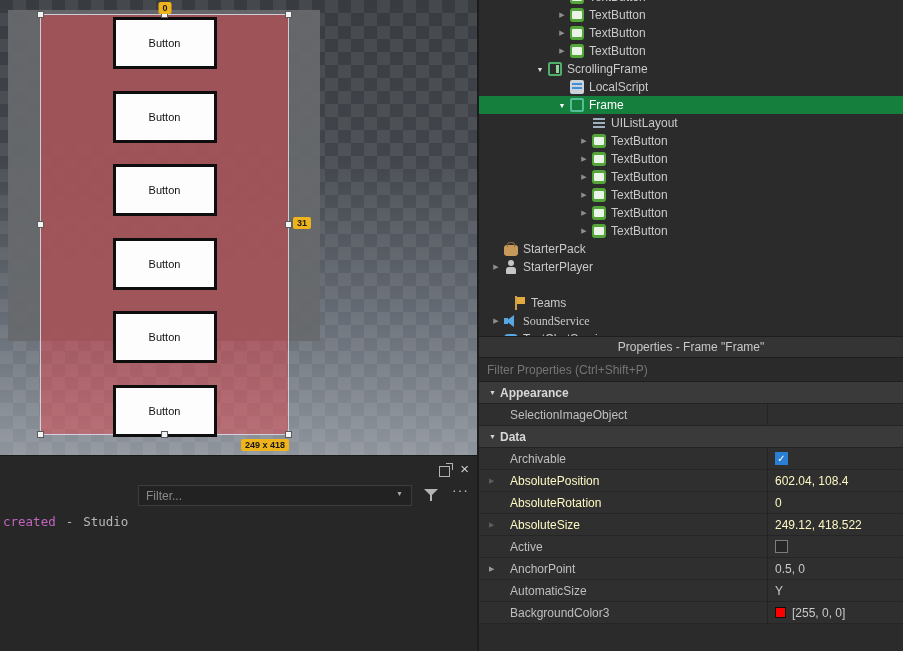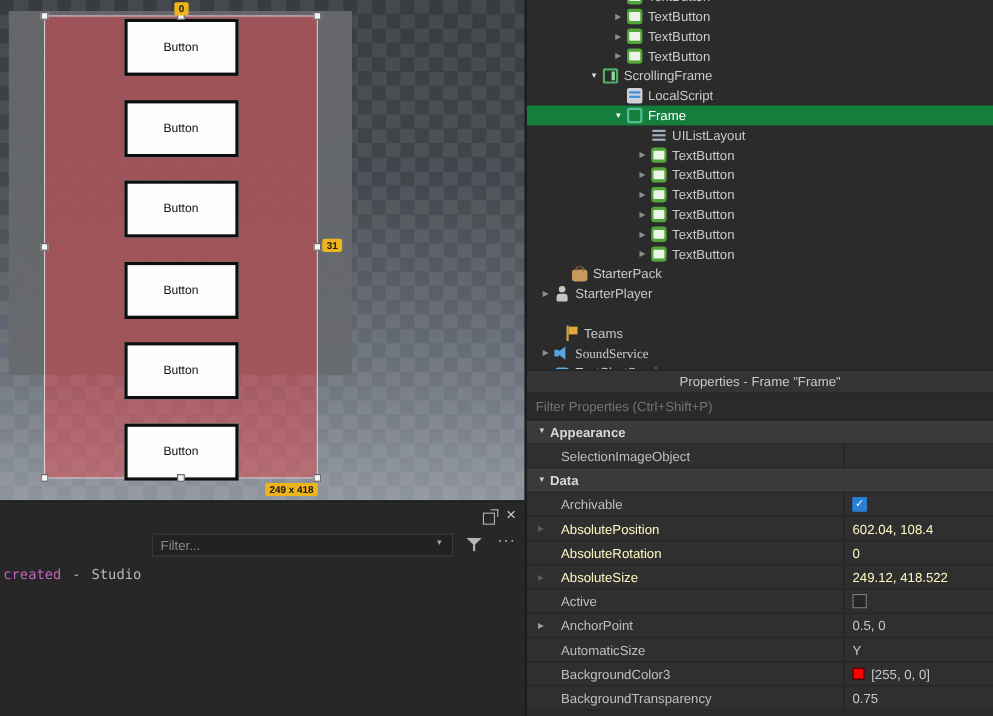--- a/index.html
+++ b/index.html
@@ -204,21 +204,21 @@
         <div class="tree-row" style="padding-left: 98px;">
           <span class="tree-arrow right"></span>
           <span class="tree-icon textbutton-icon"></span>
           <span class="tree-label">TextButton</span>
         </div>
         <div class="tree-row" style="padding-left: 98px;">
           <span class="tree-arrow right"></span>
           <span class="tree-icon textbutton-icon"></span>
           <span class="tree-label">TextButton</span>
         </div>
-        <div class="tree-row" style="padding-left: 10px; margin-left: 16px;">
+        <div class="tree-row" style="padding-left: 10px;">
           <span class="tree-arrow "></span>
           <span class="tree-icon starterpack-icon"></span>
           <span class="tree-label">StarterPack</span>
         </div>
         <div class="tree-row" style="padding-left: 10px;">
           <span class="tree-arrow right"></span>
           <span class="tree-icon starterplayer-icon"></span>
           <span class="tree-label">StarterPlayer</span>
         </div>
         <div class="tree-row" style="padding-left: 18px; margin-top: 18px;">
@@ -325,24 +325,15 @@
         <div class="prop-row">
           <div class="prop-name">
             <span class="prop-arrow"></span>
             <span class="prop-label">BackgroundColor3</span>
           </div>
           <div class="prop-value">
             <span class="swatch" style="background: rgb(255, 0, 0);"></span>
             <span class="val-text">[255, 0, 0]</span>
           </div>
         </div>
-        <div class="prop-row">
-          <div class="prop-name">
-            <span class="prop-arrow"></span>
-            <span class="prop-label">BackgroundTransparency</span>
-          </div>
-          <div class="prop-value">
-            <span class="val-text">0.75</span>
-          </div>
-        </div>
       </div>
   </div>
 </div>
 
 </body></html>

